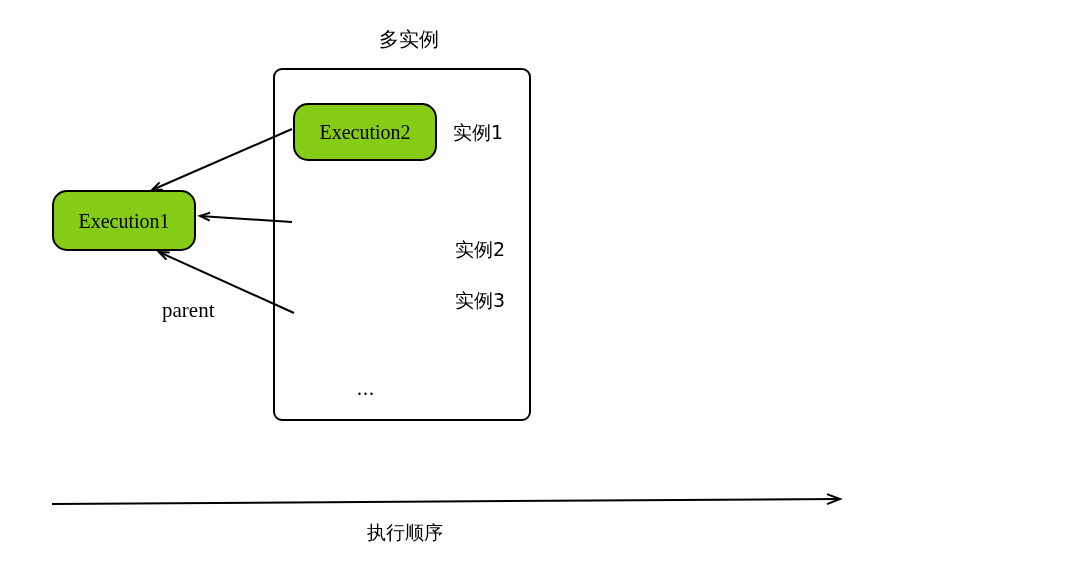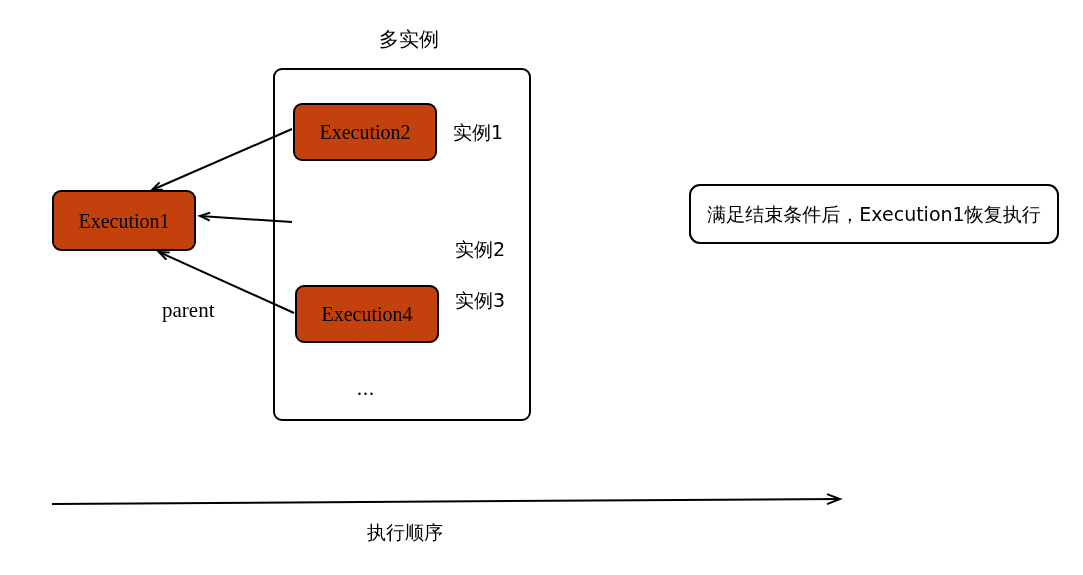--- a/index.html
+++ b/index.html
@@ -24,22 +24,22 @@
     left: 0;
     top: 0;
     width: 1083px;
     height: 575px;
     pointer-events: none;
   }
   .node-box {
     position: absolute;
     box-sizing: border-box;
     border: 2px solid #000000;
-    border-radius: 9px;
-    background: #c2410c;
+    border-radius: 15px;
+    background: #84cc16;
     display: flex;
     align-items: center;
     justify-content: center;
     text-align: left;
   }
   .node-label {
     font-family: "Liberation Serif", "DejaVu Serif", serif;
     font-size: 20px;
     line-height: 1;
     color: #000000;
@@ -140,28 +140,22 @@
     <span class="node-label">Execution1</span>
   </div>
 
   <div class="node-box" style="left:293px; top:103px; width:144px; height:58px;">
     <span class="node-label">Execution2</span>
   </div>
   <div class="free-text cjk instance-text" style="left:453px; top:123px;">实例1</div>
 
   <div class="free-text cjk instance-text" style="left:455px; top:220px;margin-top:20px;">实例2</div>
 
-  <div class="node-box" style="left:295px; top:285px; width:144px; height:58px;">
-    <span class="node-label">Execution4</span>
-  </div>
   <div class="free-text cjk instance-text" style="left:455px; top:291px;">实例3</div>
 
   <div class="free-text ellipsis" style="left:357px; top:378px;">...</div>
 
   <div class="free-text serif parent-text" style="left:162px; top:300px;">parent</div>
 
-  <div class="note-box" style="left:689px; top:184px; width:370px; height:60px;">
-    <span class="note-text">满足结束条件后，Execution1恢复执行</span>
-  </div>
 
   <div class="free-text cjk axis-text" style="left:367px; top:523px;">执行顺序</div>
 
 </div>
 
 </body></html>

